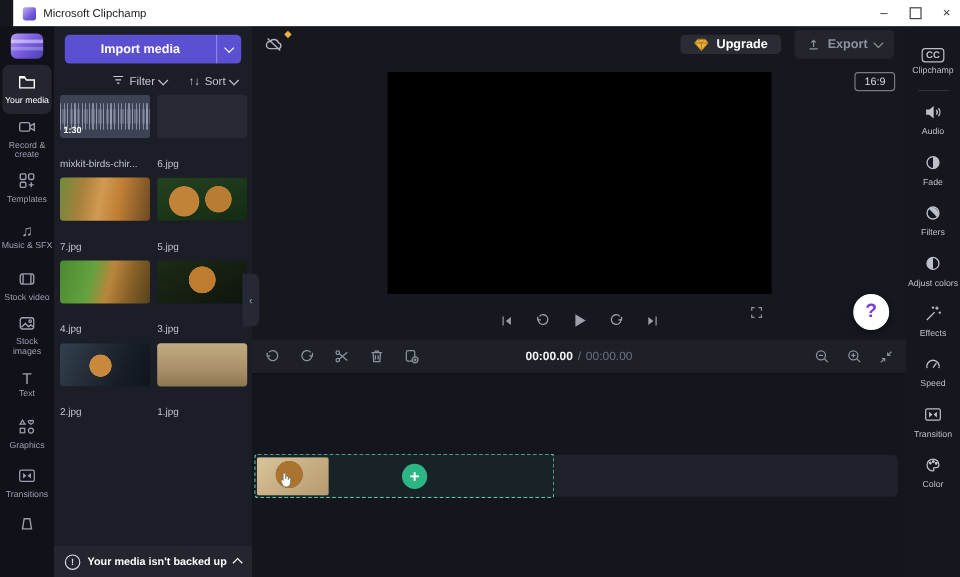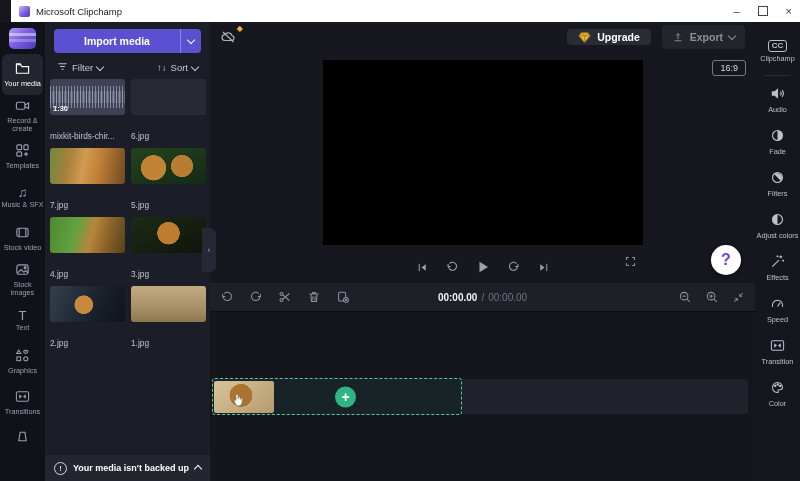--- a/index.html
+++ b/index.html
@@ -28,21 +28,21 @@
   .lnav-item.partial{height:30px;justify-content:flex-start;padding-top:6px;}
 
   
   .mediapanel{width:165px;background:#1b1d27;flex:none;position:relative;}
   .import-row{padding:7px 9px 3px 9px;}
   .import-btn{display:flex;height:24px;border-radius:4px;overflow:hidden;background:#5b50d2;color:#ffffff;cursor:pointer;}
   .import-main{flex:1;display:flex;align-items:center;justify-content:center;font-size:10.5px;font-weight:bold;}
   .import-caret{width:20px;border-left:1px solid rgba(255,255,255,.3);display:flex;align-items:center;justify-content:center;}
   .chev{display:inline-block;width:5px;height:5px;border-right:1.3px solid currentColor;border-bottom:1.3px solid currentColor;transform:rotate(45deg);margin-bottom:2px;}
   .chev.up{transform:rotate(-135deg);margin-bottom:-2px;}
-  .filter-row{display:flex;justify-content:space-between;align-items:center;padding:5px 12px 0 12px;color:#c6c9d3;font-size:9.5px;}
+  .filter-row{display:flex;justify-content:space-between;align-items:center;padding:5px 12px 0 12px;color:#c6c9d3;font-size:9.5px;margin-left:36px;}
   .frow-btn{display:flex;align-items:center;gap:4px;cursor:pointer;}
   .thumb-grid{position:absolute;top:57px;left:5px;right:4px;display:grid;grid-template-columns:1fr 1fr;column-gap:6px;row-gap:7px;}
   .cell{cursor:pointer;}
   .thumb{height:36px;border-radius:3px;position:relative;overflow:hidden;background:#262a35;}
   .name{font-size:8.3px;color:#c2c5cf;margin-top:16px;white-space:nowrap;overflow:hidden;max-width:70px;}
   .duration{position:absolute;left:3px;bottom:2px;font-size:7.5px;font-weight:bold;color:#fff;}
   .th-audio{background-color:#3d4254;background-image:repeating-linear-gradient(90deg,rgba(190,198,220,.55) 0 1px,rgba(0,0,0,0) 1px 3px),repeating-linear-gradient(90deg,rgba(190,198,220,.30) 0 1px,rgba(0,0,0,0) 1px 2px);background-size:100% 62%,100% 34%;background-position:0 50%,0 50%;background-repeat:no-repeat,no-repeat;}
   .th-6{background:#272a35;}
   .th-7{background:linear-gradient(100deg,#6e8a3d 0%,#a8803c 25%,#d19a52 45%,#c07f35 65%,#6b4a22 100%);}
   .th-5{background:radial-gradient(circle at 30% 55%,#c08338 0 22%,rgba(0,0,0,0) 23%),radial-gradient(circle at 68% 50%,#b97c33 0 20%,rgba(0,0,0,0) 21%),linear-gradient(160deg,#23431f,#142a14);}

